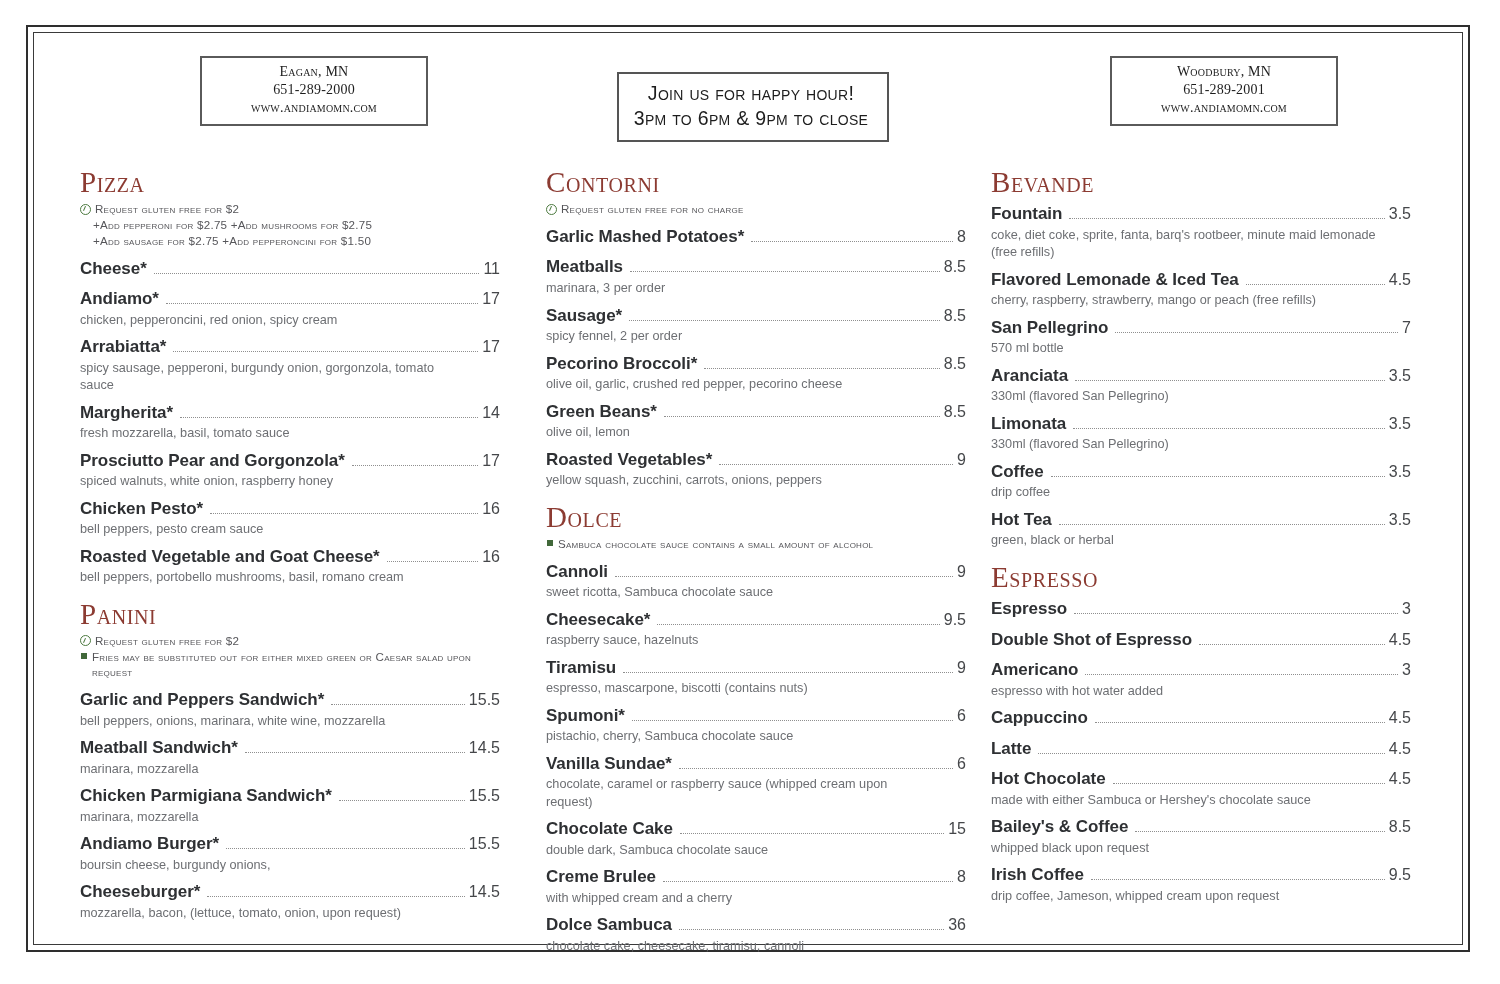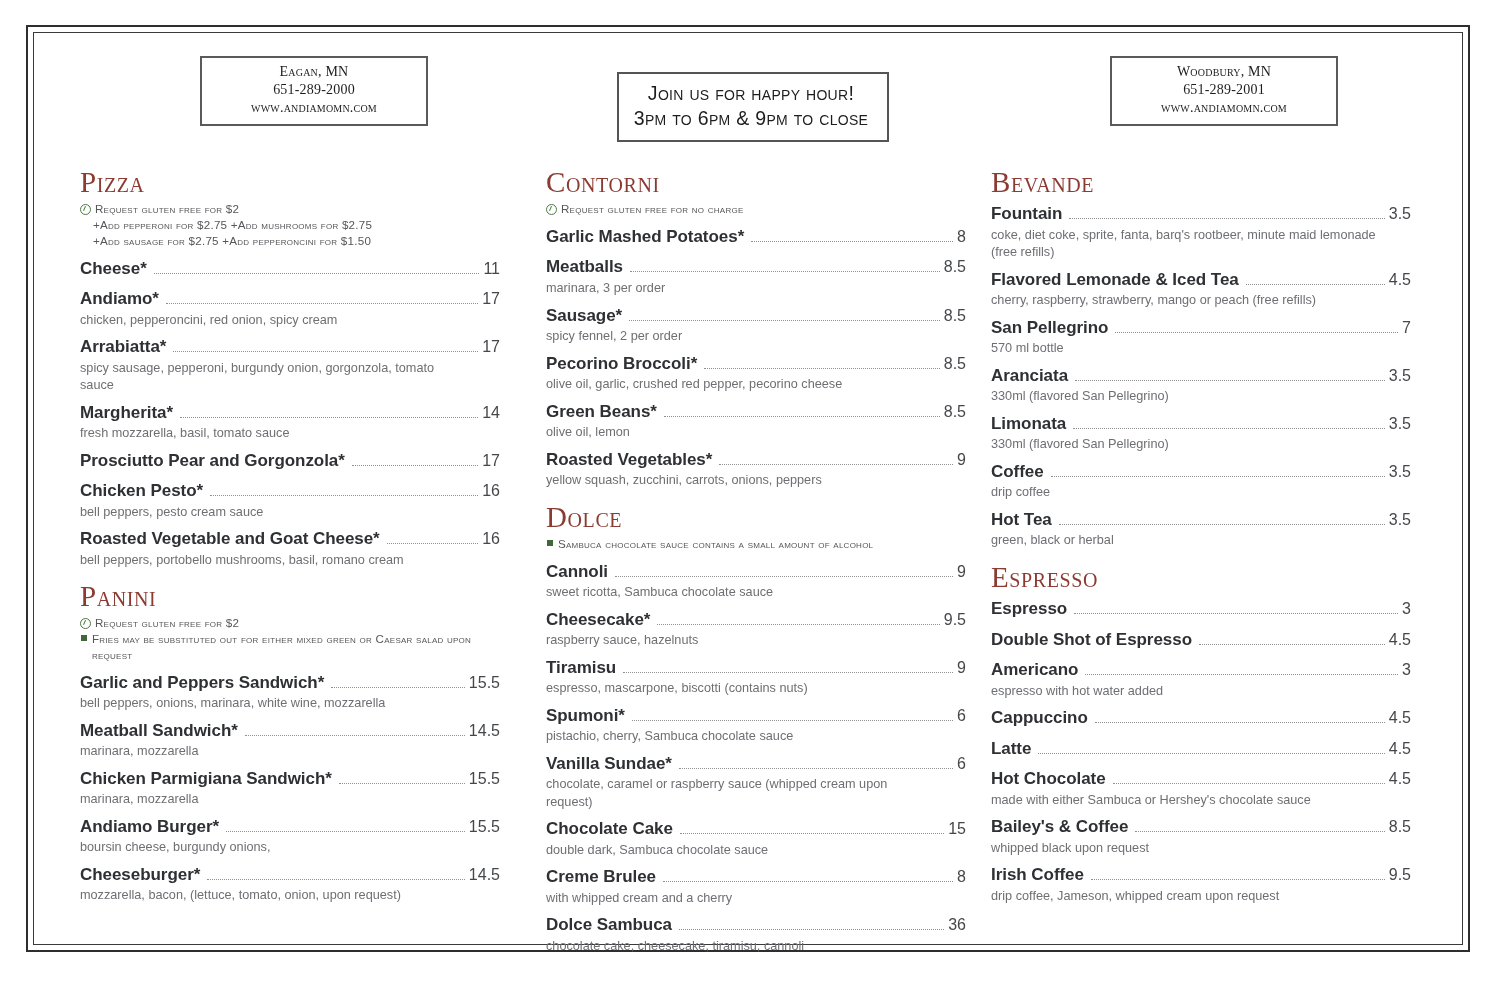--- a/index.html
+++ b/index.html
@@ -260,20 +260,21 @@
               <span class="item-price">14</span>
             </div>
             <div class="item-desc">fresh mozzarella, basil, tomato sauce</div>
           </div>
           <div class="item hasdesc">
             <div class="item-line">
               <span class="item-name">Prosciutto Pear and Gorgonzola*</span>
               <span class="dots"></span>
               <span class="item-price">17</span>
             </div>
+            <div class="item-desc">spiced walnuts, white onion, raspberry honey</div>
           </div>
           <div class="item hasdesc">
             <div class="item-line">
               <span class="item-name">Chicken Pesto*</span>
               <span class="dots"></span>
               <span class="item-price">16</span>
             </div>
             <div class="item-desc">bell peppers, pesto cream sauce</div>
           </div>
           <div class="item hasdesc">

